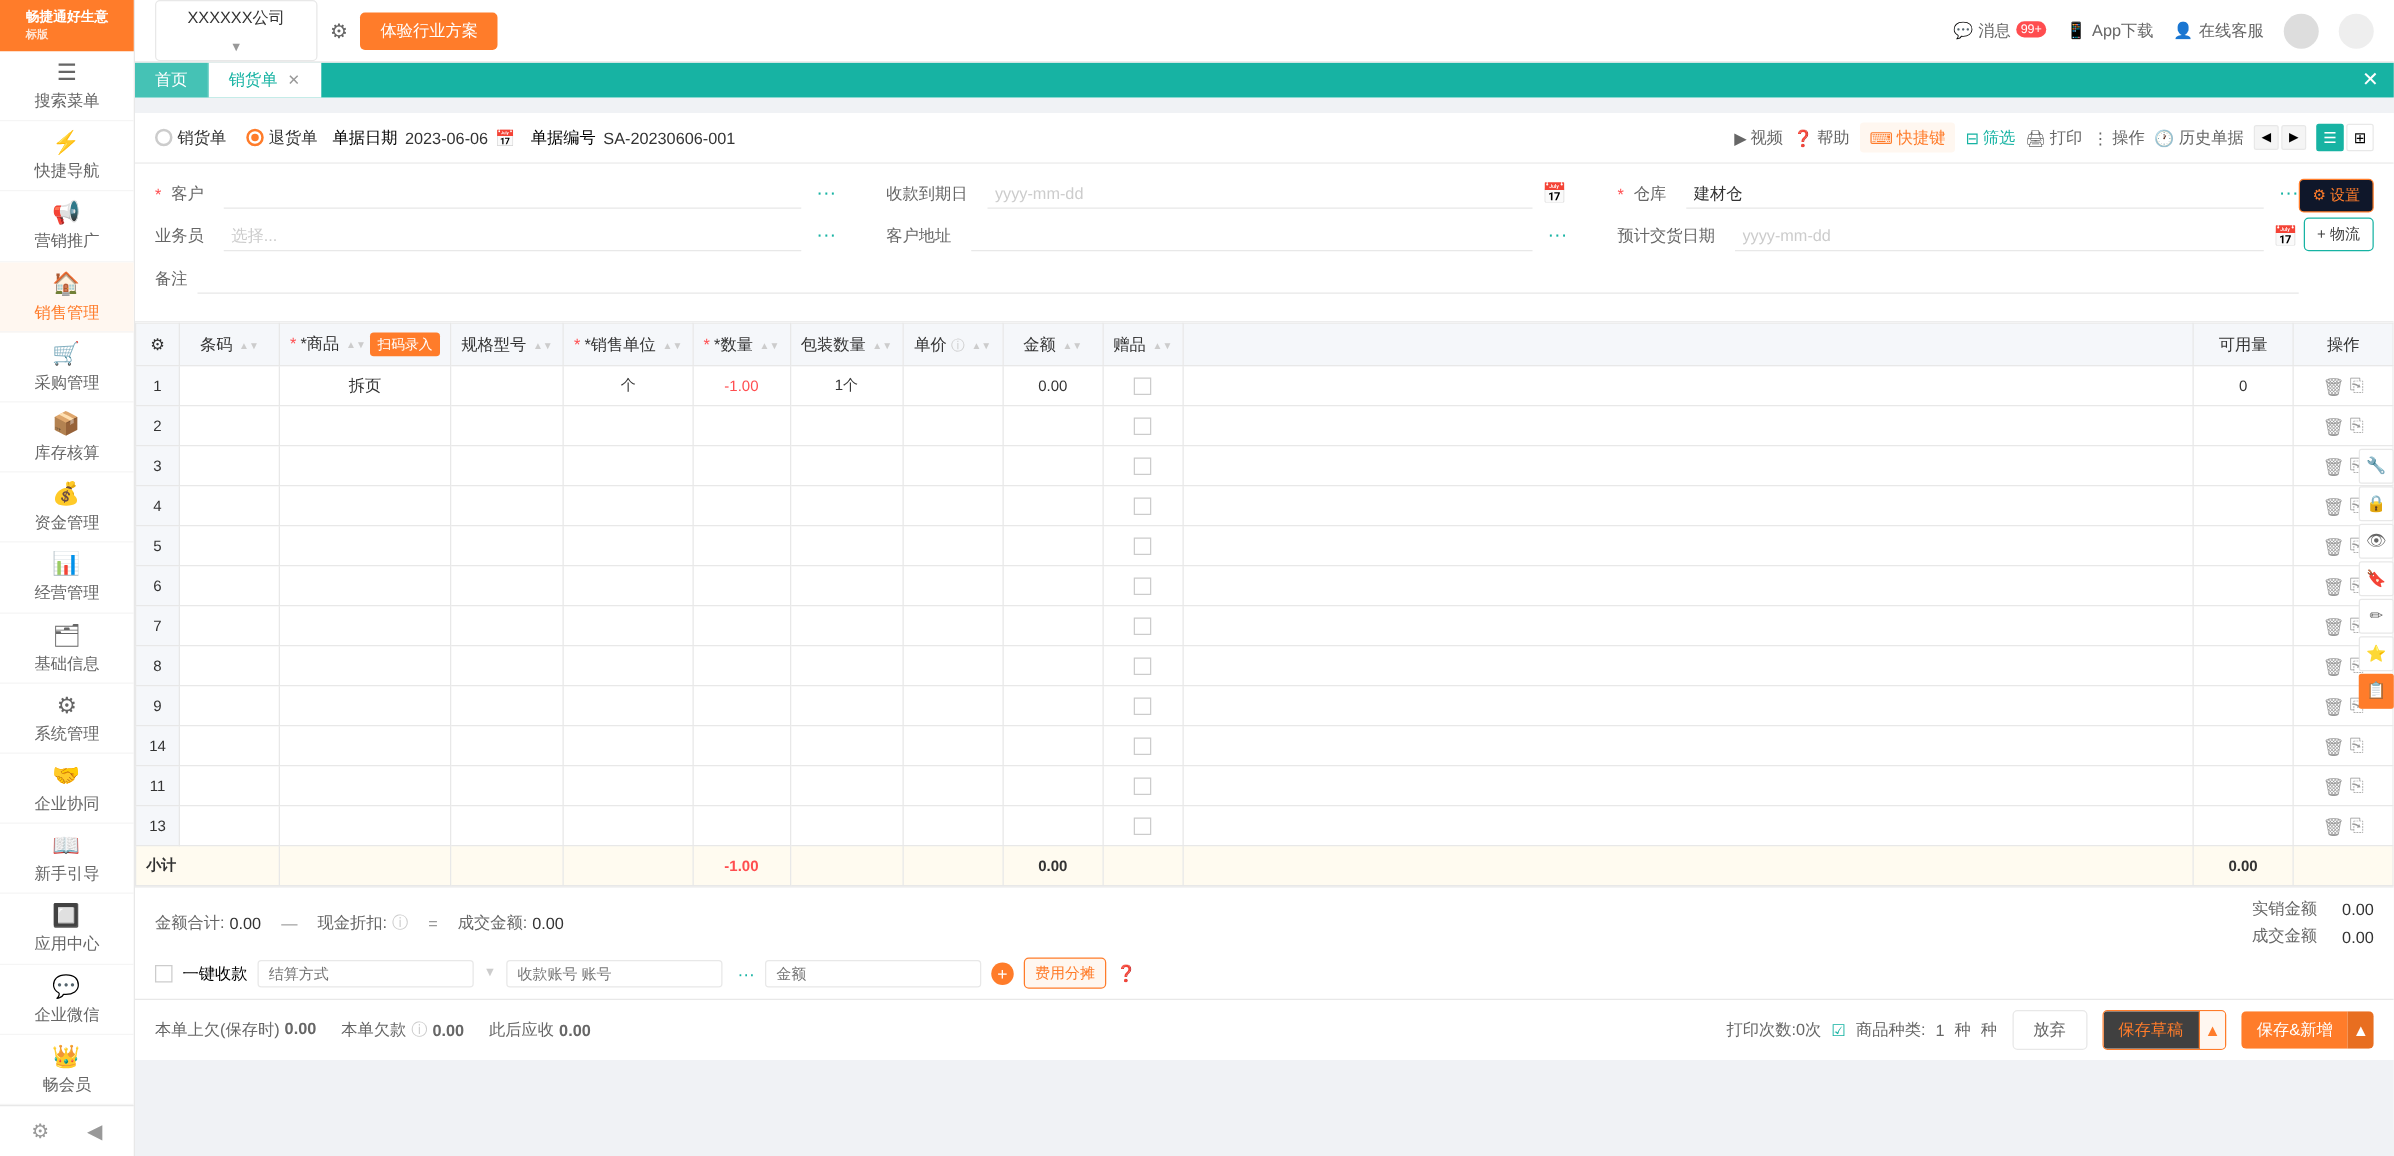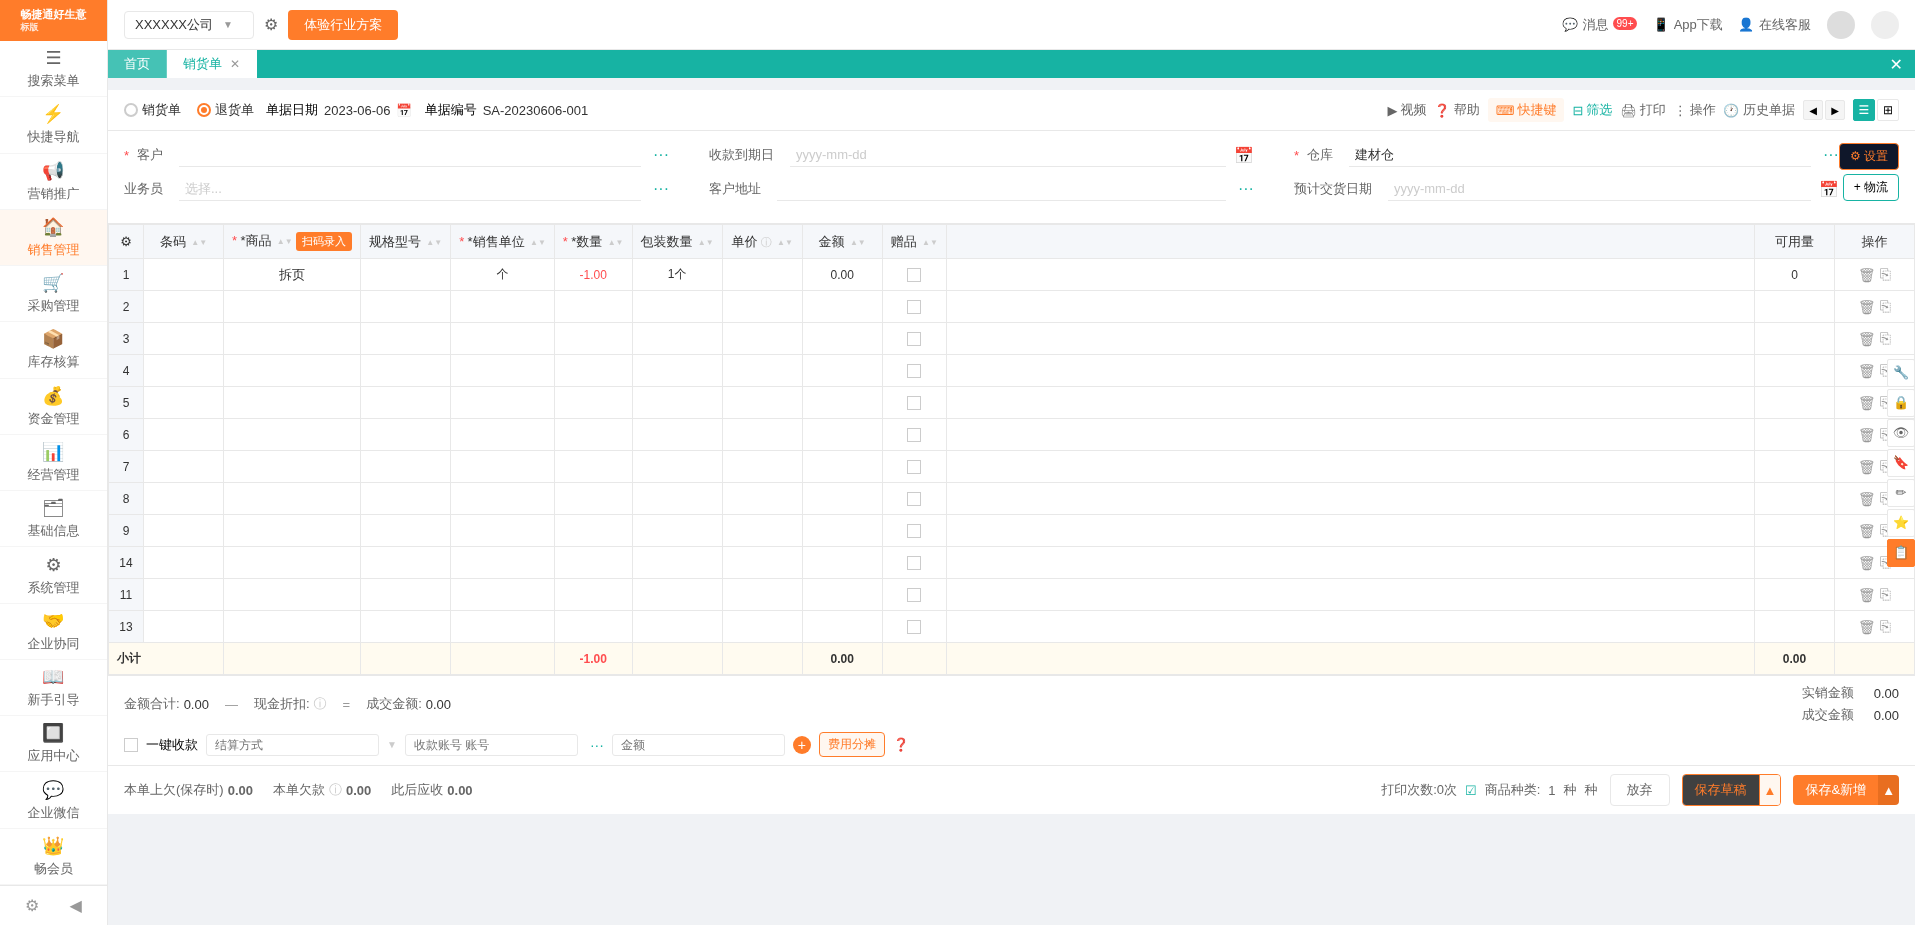--- a/index.html
+++ b/index.html
@@ -31,21 +31,21 @@
     .sidebar-bottom-btn { color: #999; cursor: pointer; font-size: 16px; }
 
     
     .topbar {
       position: fixed; left: 108px; top: 0; right: 0; height: 50px;
       background: #fff; display: flex; align-items: center; padding: 0 16px;
       border-bottom: 1px solid #e8e8e8; z-index: 99;
     }
     .topbar-company {
       display: flex; align-items: center; gap: 10px; font-size: 13px; color: #333;
-      border: 1px solid #e8e8e8; border-radius: 4px; padding: 4px 10px; cursor: pointer; min-width: 130px;
+      border: 1px solid #e8e8e8; border-radius: 4px; padding: 4px 10px; cursor: pointer; min-width: 130px; flex-direction: column;
     }
     .topbar-company-arrow { color: #999; font-size: 10px; }
     .topbar-gear { color: #666; margin-left: 10px; cursor: pointer; font-size: 16px; }
     .topbar-btn {
       background: #ff7c2a; color: #fff; border: none; border-radius: 4px;
       padding: 6px 16px; cursor: pointer; margin-left: 10px; font-size: 13px;
     }
     .topbar-right { margin-left: auto; display: flex; align-items: center; gap: 16px; }
     .topbar-icon-group { display: flex; align-items: center; gap: 4px; color: #666; cursor: pointer; font-size: 12px; }
     .topbar-badge {
@@ -108,21 +108,21 @@
       padding: 4px 6px; color: #333; background: transparent; min-width: 120px;
     }
     .field-input::placeholder { color: #ccc; }
     .field-dots { color: #17b3a3; cursor: pointer; margin-left: 4px; font-size: 16px; }
     .field-cal { color: #17b3a3; cursor: pointer; font-size: 16px; }
     .setting-btn {
       background: #0f172a; border: 1px solid #ff7c2a; color: #ff7c2a;
       border-radius: 4px; padding: 4px 10px; cursor: pointer; font-size: 12px; margin-bottom: 0;
     }
     .logistics-btn {
-      background: #fff; border: 1px solid #17b3a3; color: #000000;
+      background: #fff; border: 1px solid #17b3a3; color: #404040;
       border-radius: 4px; padding: 4px 10px; cursor: pointer; font-size: 12px;
     }
     .right-btns { display: flex; flex-direction: column; align-items: flex-end; gap: 4px; }
 
     
     .table-container { background: #fff; overflow-x: auto; }
     .data-table { width: 100%; border-collapse: collapse; }
     .data-table th {
       background: #f5f7fa; border: 1px solid #e8e8e8; padding: 7px 8px;
       font-weight: 500; color: #333; text-align: center; white-space: nowrap; font-size: 12px;
@@ -410,20 +410,24 @@
               <input class="field-input" style="">
               <span class="field-dots">···</span>
             </div>
             <div style="width:40px;"></div>
             <div class="field-group">
               <span style="color:#666;margin-right:8px;white-space:nowrap;">预计交货日期</span>
               <input class="field-input" placeholder="yyyy-mm-dd" style="">
               <span class="field-cal">📅</span>
             </div>
           </div>
+          <div class="fields-row">
+            <span style="color:#666;margin-right:8px;">备注</span>
+            <input class="field-input" style="flex: 1 1 0%;">
+          </div>
         </div>
         <div class="right-btns">
           <button class="setting-btn">⚙ 设置</button>
           <button class="logistics-btn">+ 物流</button>
         </div>
       </div>
     </div>
 
     <div class="table-container">
       <table class="data-table">
@@ -780,21 +784,21 @@
         <span class="field-dots" style="font-size:14px;color:#17b3a3;">···</span>
         <input class="pay-field" placeholder="金额" style="">
         <button class="add-btn">+</button>
         <button class="expense-btn">费用分摊</button>
         <span class="help-icon">❓</span>
       </div>
     </div>
 
     <div class="footer-bar">
       <div class="footer-info">
-        <div style="display:flex;align-items:center;gap:4px;">
+        <div style="display:flex;gap:4px;">
           <span>本单上欠(保存时)</span>
           <span style="font-weight:bold;">0.00</span>
         </div>
         <div style="display:flex;align-items:center;gap:4px;">
           <span>本单欠款</span>
           <span style="color:#ccc;cursor:pointer;">ⓘ</span>
           <span style="font-weight:bold;">0.00</span>
         </div>
         <div style="display:flex;align-items:center;gap:4px;">
           <span>此后应收</span>

